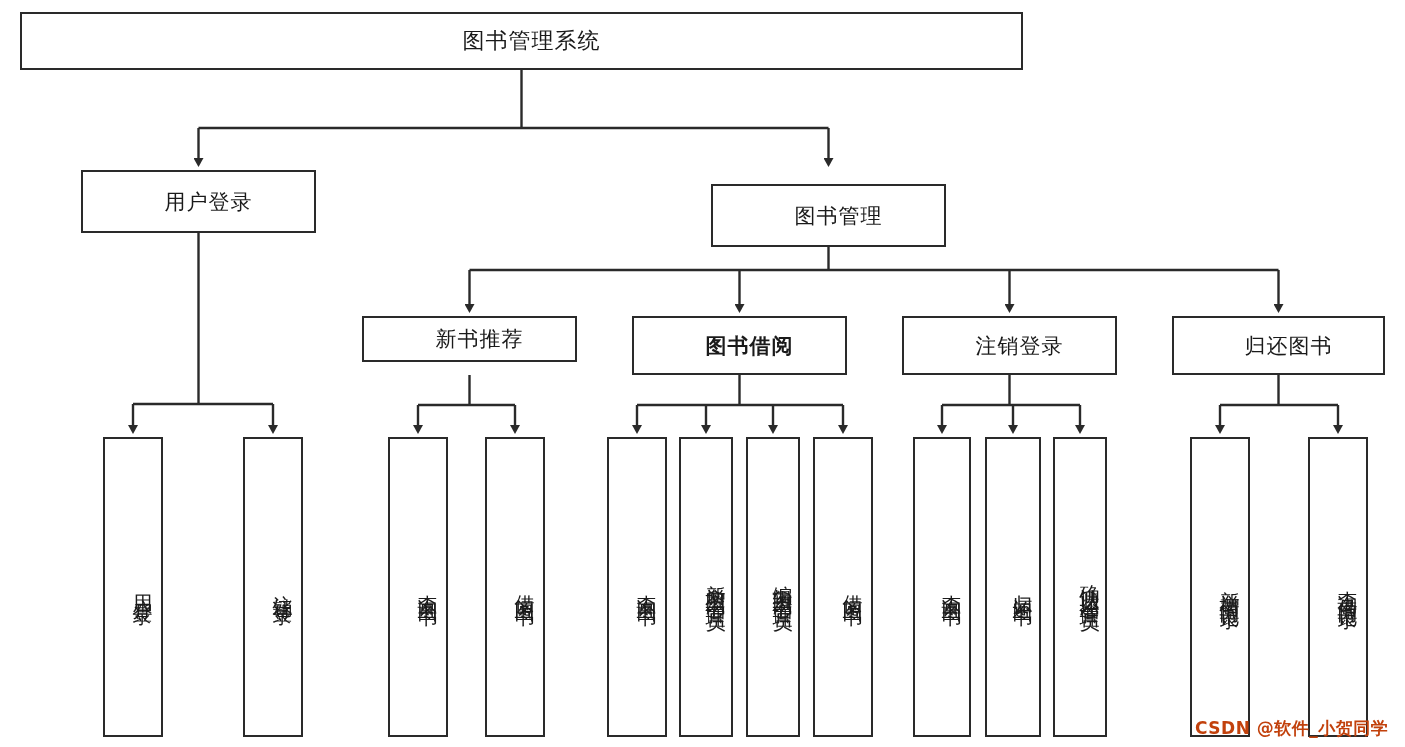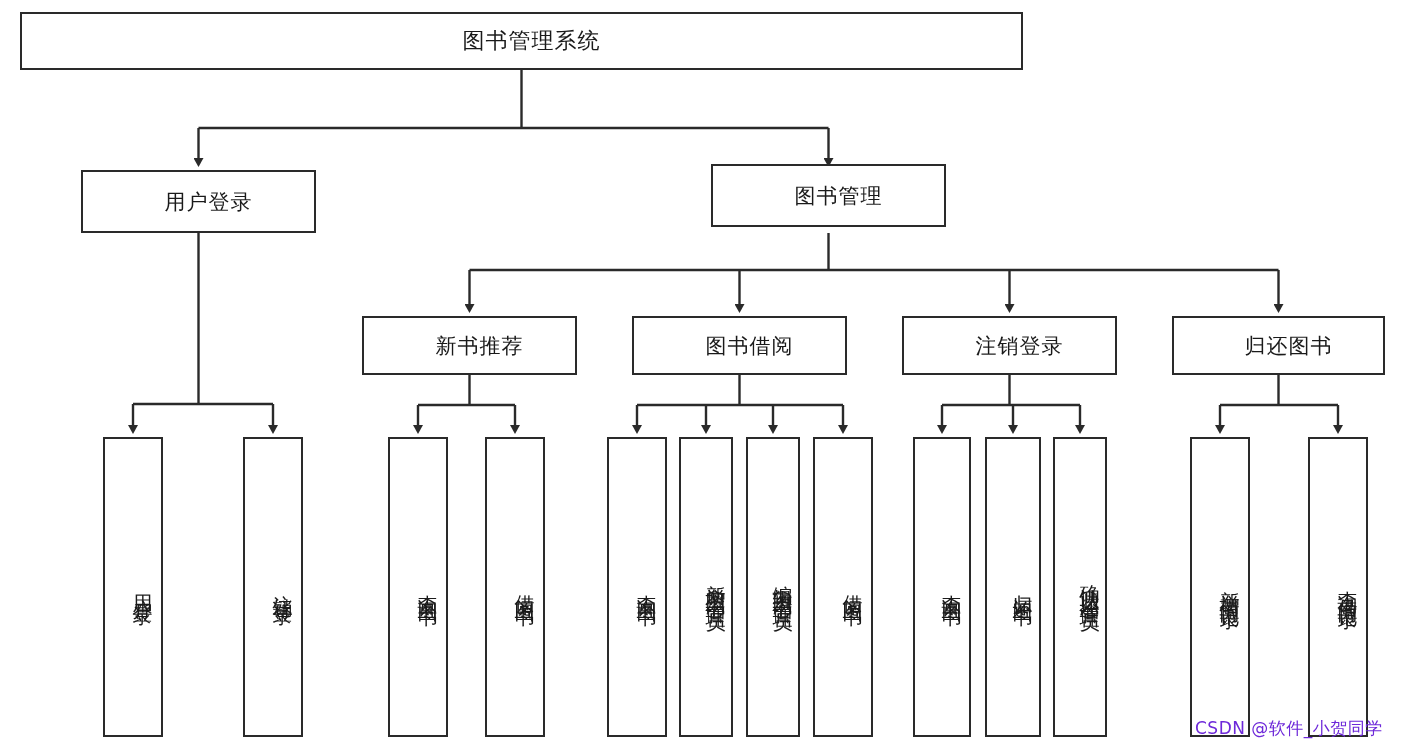--- a/index.html
+++ b/index.html
@@ -51,23 +51,24 @@
     letter-spacing: 4px;
     line-height: 1;
     white-space: nowrap;
   }
   .node.root {
     font-size: 22px;
   }
   .watermark {
     position: absolute;
     font-size: 17px;
-    color: #6d28d9;
+    color: #c2410c;
     white-space: nowrap;
     letter-spacing: 0.5px;
+    font-weight: bold;
   }
 </style>
 </head>
 <body>
 
 <div id="canvas">
 
   <svg id="edges" viewBox="0 0 1405 747" xmlns="http://www.w3.org/2000/svg">
     <defs>
       <marker id="arrow" markerWidth="9" markerHeight="10" refX="1" refY="5" orient="auto" markerUnits="userSpaceOnUse">
@@ -111,27 +112,27 @@
       </g>
   </svg>
 
   <div id="nodes">
       <div class="node h root" style="left: 20px; top: 12px; width: 1003px; height: 58px;">
         <span>图书管理系统</span>
       </div>
       <div class="node h" style="left: 81px; top: 170px; width: 235px; height: 63px;">
         <span>用户登录</span>
       </div>
-      <div class="node h" style="left: 711px; top: 164px; width: 235px; height: 63px;">
+      <div class="node h" style="left: 711px; top: 184px; width: 235px; height: 63px;">
         <span>图书管理</span>
       </div>
-      <div class="node h" style="left: 362px; top: 316px; width: 215px; height: 59px; font-family: Liberation Mono, monospace;">
+      <div class="node h" style="left: 362px; top: 316px; width: 215px; height: 46px; font-family: Liberation Mono, monospace;">
         <span>新书推荐</span>
       </div>
-      <div class="node h" style="left: 632px; top: 316px; width: 215px; height: 59px;">
+      <div class="node h" style="left: 632px; top: 316px; width: 215px; height: 59px; font-weight: bold;">
         <span>图书借阅</span>
       </div>
       <div class="node h" style="left: 902px; top: 316px; width: 215px; height: 59px;">
         <span>注销登录</span>
       </div>
       <div class="node h" style="left: 1172px; top: 316px; width: 213px; height: 59px;">
         <span>归还图书</span>
       </div>
       <div class="node v" style="left: 103px; top: 437px; width: 60px; height: 300px;">
         <span class="vtext">用户登录</span>

